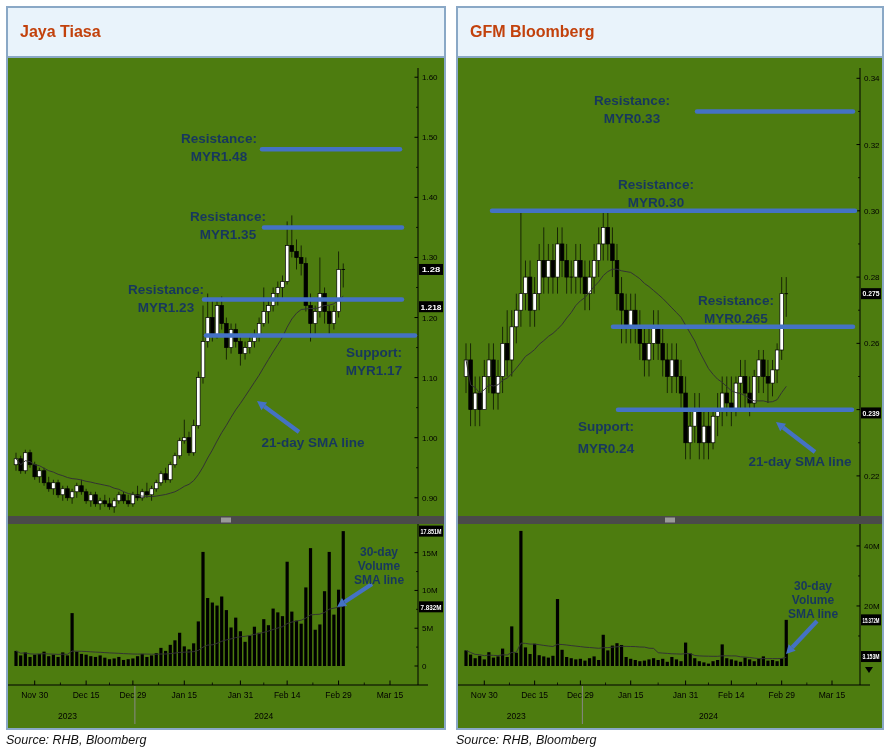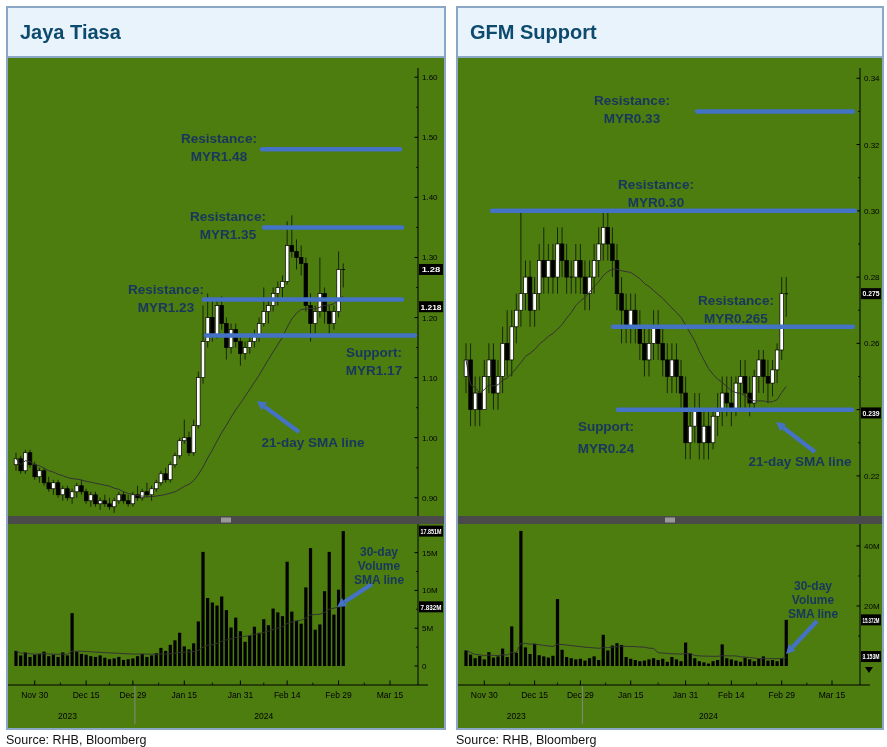--- a/index.html
+++ b/index.html
@@ -2,24 +2,24 @@
 <html><head>
 <meta charset="utf-8">
 <style>
   html,body{margin:0;padding:0;}
   body{width:887px;height:747px;background:#ffffff;position:relative;
        font-family:"Liberation Sans",sans-serif;overflow:hidden;}
   .panel{position:absolute;top:6px;}
   #panel0{left:6px;width:440px;}
   #panel1{left:456px;width:428px;}
   .panel-header{box-sizing:border-box;height:52px;border:2px solid #8AA8C6;background:#E9F3FB;
-       display:flex;align-items:center;padding-left:12px;font-size:20px;font-weight:bold;color:#0c4a6e;}
+       display:flex;align-items:center;padding-left:12px;font-size:16px;font-weight:bold;color:#c2410c;}
   .chart-box{box-sizing:border-box;border:2px solid #8AA8C6;border-top:none;background:#4d7c0f;height:672px;position:relative;}
   .chart-box svg{display:block;}
-  .source{margin-top:3px;font-size:12.5px;color:#111;line-height:14px;}
+  .source{margin-top:3px;font-style:italic;font-size:12.5px;color:#111;line-height:14px;}
   text{font-family:"Liberation Sans",sans-serif;}
 </style>
 </head>
 <body>
 
 <section class="panel" id="panel0">
   <header class="panel-header">Jaya Tiasa</header>
   <div class="chart-box">
     <svg viewBox="0 0 436 668" width="436" height="668">
         <g>
@@ -361,21 +361,21 @@
           <text x="371" y="498" font-size="12" text-anchor="middle" fill="#17375E" font-weight="bold">30-day</text>
           <text x="371" y="512" font-size="12" text-anchor="middle" fill="#17375E" font-weight="bold">Volume</text>
           <text x="371" y="526" font-size="12" text-anchor="middle" fill="#17375E" font-weight="bold">SMA line</text>
         </g>
       </svg>
   </div>
   <div class="source">Source: RHB, Bloomberg</div>
 </section>
 
 <section class="panel" id="panel1">
-  <header class="panel-header">GFM Support</header>
+  <header class="panel-header">GFM Bloomberg</header>
   <div class="chart-box">
     <svg viewBox="0 0 424 668" width="424" height="668">
         <g>
           <line x1="8" y1="285.35820895522386" x2="8" y2="335.05970149253733" stroke="#000000" stroke-width="0.7"></line>
           <rect x="6.2" y="301.9253731343283" width="3.6" height="16.567164179104566" fill="#fff" stroke="#000000" stroke-width="0.7"></rect>
           <line x1="12.575" y1="285.35820895522386" x2="12.575" y2="368.1940298507463" stroke="#000000" stroke-width="0.7"></line>
           <rect x="10.774999999999999" y="301.9253731343283" width="3.6" height="49.70149253731353" fill="#000" stroke="#000000" stroke-width="0.7"></rect>
           <line x1="17.15" y1="318.4925373134329" x2="17.15" y2="368.1940298507463" stroke="#000000" stroke-width="0.7"></line>
           <rect x="15.349999999999998" y="335.05970149253733" width="3.6" height="16.56716417910451" fill="#fff" stroke="#000000" stroke-width="0.7"></rect>
           <line x1="21.725" y1="318.4925373134329" x2="21.725" y2="368.1940298507463" stroke="#000000" stroke-width="0.7"></line>

